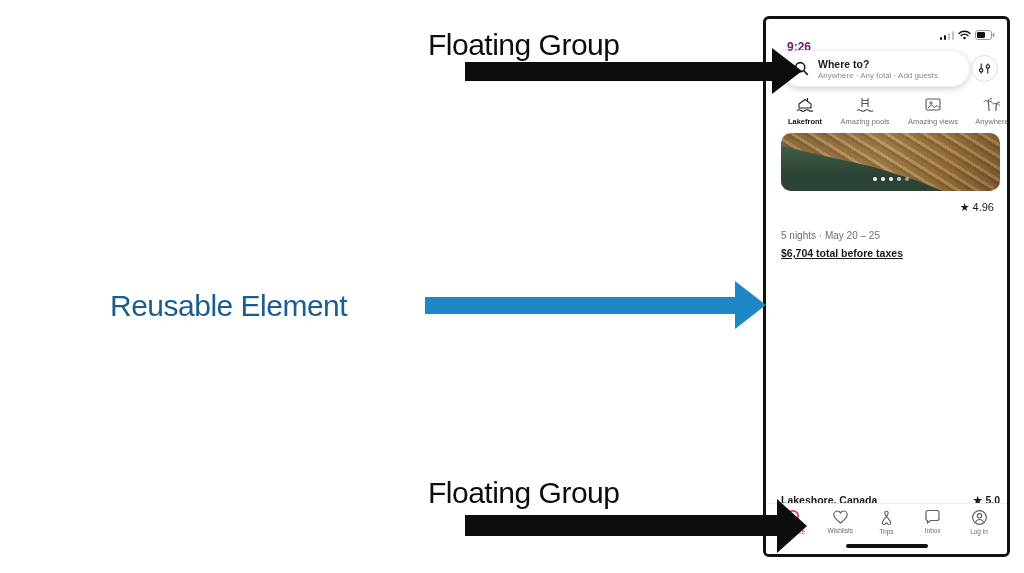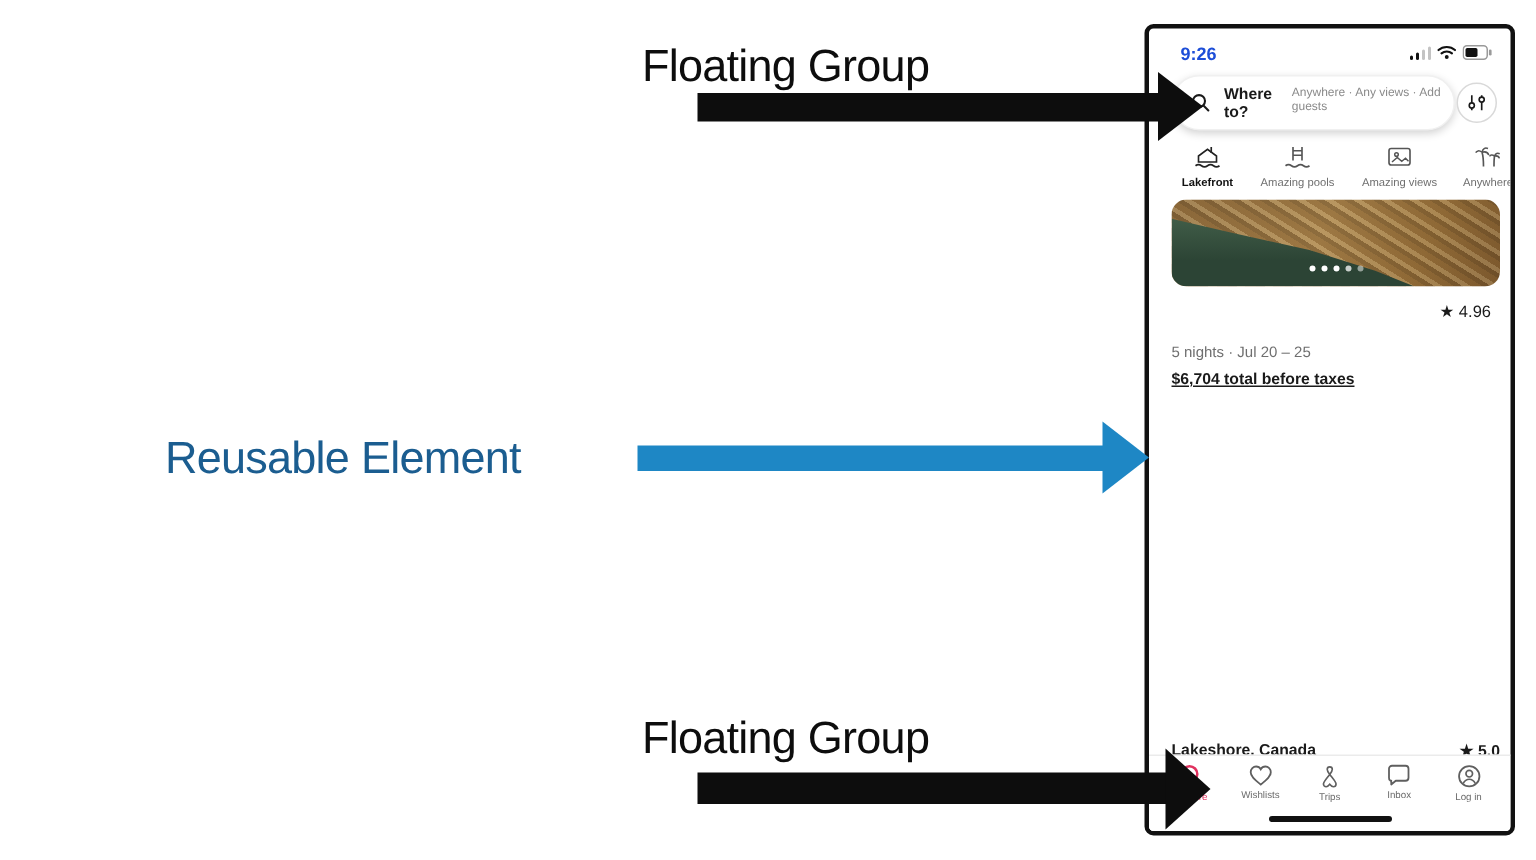--- a/index.html
+++ b/index.html
@@ -22,31 +22,31 @@
 
   #lbl-top { left:428px; top:28px; }
   #lbl-mid { left:110px; top:289px; }
   #lbl-bot { left:428px; top:476px; }
 
   
   .phone { position:absolute; left:763px; top:16px; width:247px; height:541px;
            border:3px solid #111; border-radius:6px; background:#fff; overflow:hidden; z-index:10; }
   .phone .inner { position:absolute; inset:0; }
 
-  .status-time { position:absolute; left:21px; top:10px; font-size:12px; font-weight:700; color:#1d4ed8; }
+  .status-time { position:absolute; left:21px; top:21px; font-size:12px; font-weight:700; color:#701a75; }
   .status-icons { position:absolute; right:12px; top:11px; display:flex; align-items:center; gap:4px; }
   .cell-bars { display:flex; align-items:flex-end; gap:1.5px; height:9px; }
   .cell-bars i { display:block; width:2.5px; border-radius:1px; background:#111; }
   .cell-bars i.dim { background:#c3c3c3; }
 
   .search-pill { position:absolute; left:15px; top:31px; width:189px; height:37px; background:#fff;
                  border:1px solid #f0f0f0; border-radius:19px; box-shadow:0 2px 6px rgba(0,0,0,.18);
                  display:flex; align-items:center; }
   .search-pill .mag { margin-left:12px; }
-  .search-texts { margin-left:9px; display:flex; gap:1px; }
+  .search-texts { margin-left:9px; display:flex; flex-direction:column; gap:1px; }
   .search-title { font-size:10.5px; font-weight:700; color:#1a1a1a; }
   .search-sub   { font-size:8px; color:#8a8a8a; }
   .filter-btn { position:absolute; right:9px; top:36px; width:27px; height:27px; border:1px solid #d9d9d9;
                 border-radius:50%; background:#fff; display:flex; align-items:center; justify-content:center; }
 
   .cats { position:absolute; left:16px; top:77px; width:300px; display:flex; gap:7px; }
   .cat  { display:flex; flex-direction:column; align-items:center; gap:3px; flex:none; }
   .cat svg { display:block; }
   .cat .cat-label { font-size:7.5px; color:#6f6f6f; white-space:nowrap; }
   .cat.selected .cat-label { color:#111; font-weight:700; }
@@ -131,21 +131,21 @@
       </svg>
     </div>
 
     <div class="search-pill">
       <svg class="mag" width="15" height="15" viewBox="0 0 15 15">
         <circle cx="6.2" cy="6.2" r="4.6" fill="none" stroke="#1a1a1a" stroke-width="1.6"></circle>
         <line x1="9.8" y1="9.8" x2="13.4" y2="13.4" stroke="#1a1a1a" stroke-width="1.6" stroke-linecap="round"></line>
       </svg>
       <div class="search-texts">
         <div class="search-title">Where to?</div>
-        <div class="search-sub">Anywhere · Any views · Add guests</div>
+        <div class="search-sub">Anywhere · Any total · Add guests</div>
       </div>
     </div>
     <div class="filter-btn">
       <svg width="13" height="13" viewBox="0 0 13 13">
         <line x1="3.2" y1="1.5" x2="3.2" y2="11.5" stroke="#1a1a1a" stroke-width="1.1"></line>
         <line x1="9.8" y1="1.5" x2="9.8" y2="11.5" stroke="#1a1a1a" stroke-width="1.1"></line>
         <circle cx="3.2" cy="8.3" r="1.7" fill="#fff" stroke="#1a1a1a" stroke-width="1.1"></circle>
         <circle cx="9.8" cy="4.4" r="1.7" fill="#fff" stroke="#1a1a1a" stroke-width="1.1"></circle>
       </svg>
     </div>
@@ -196,21 +196,21 @@
           <i></i>
           <i></i>
           <i></i>
           <i></i>
         </div>
     </div>
     <div class="rating1">
       <span>★</span>
       <span>4.96</span>
     </div>
-    <div class="dates">5 nights · Jul 20 – 25</div>
+    <div class="dates">5 nights · May 20 – 25</div>
     <div class="price">$6,704 total before taxes</div>
 
 
     <div class="clipped-row">
       <span>Lakeshore, Canada</span>
       <span>★ 5.0</span>
     </div>
 
     <div class="tabbar">
       <div class="tab active">

